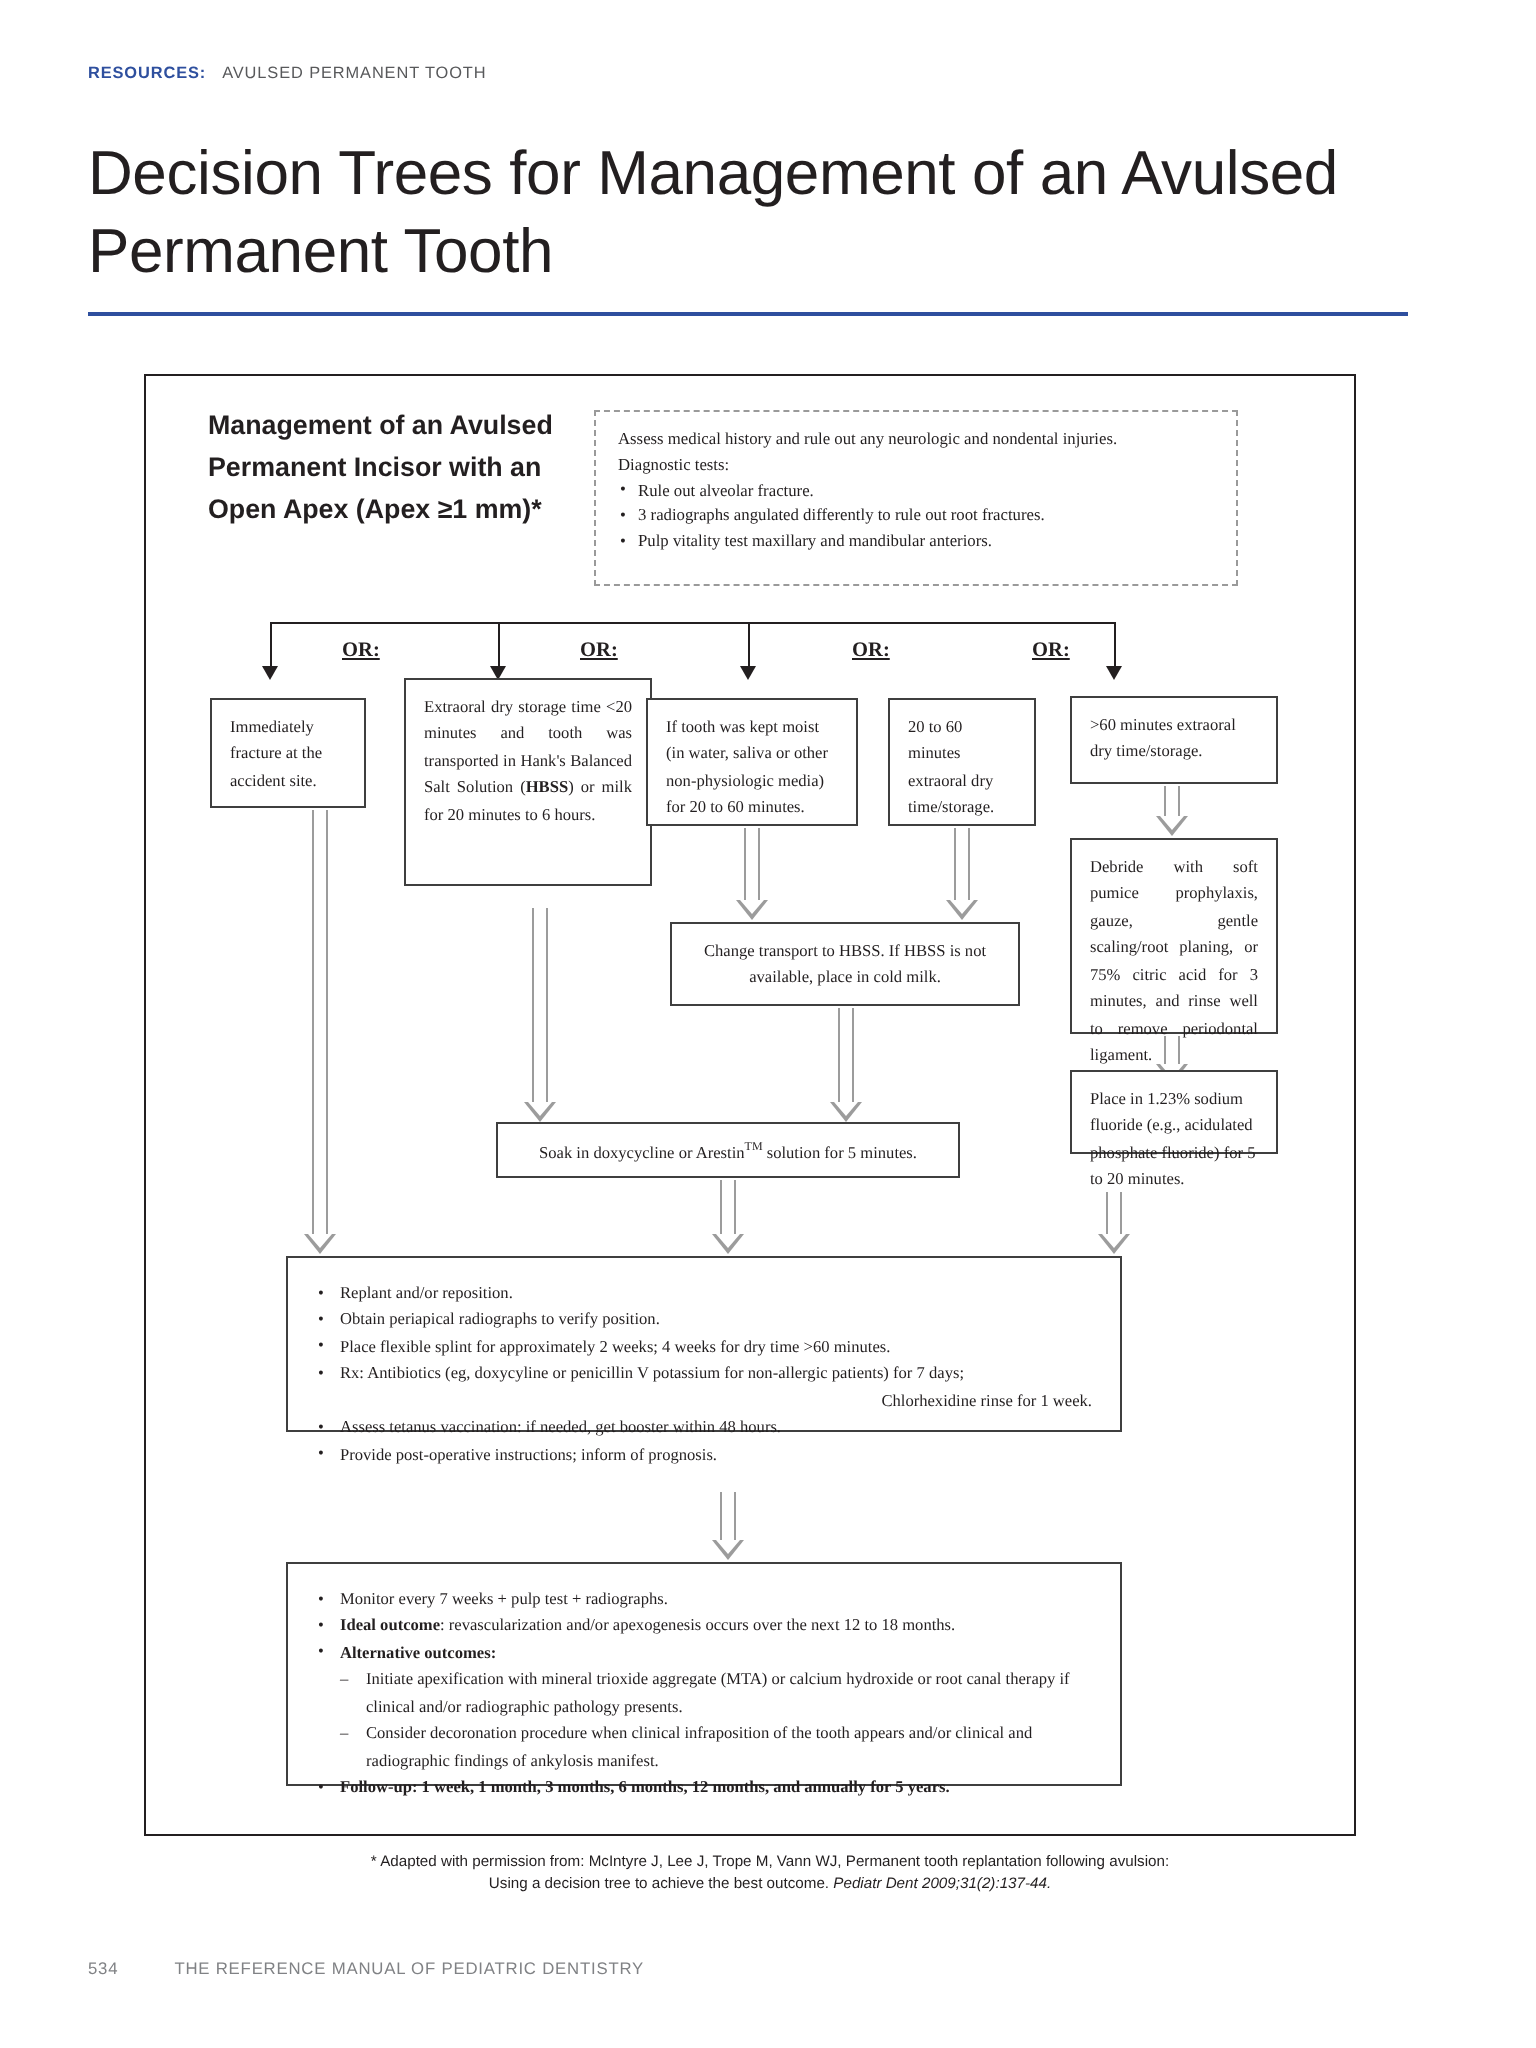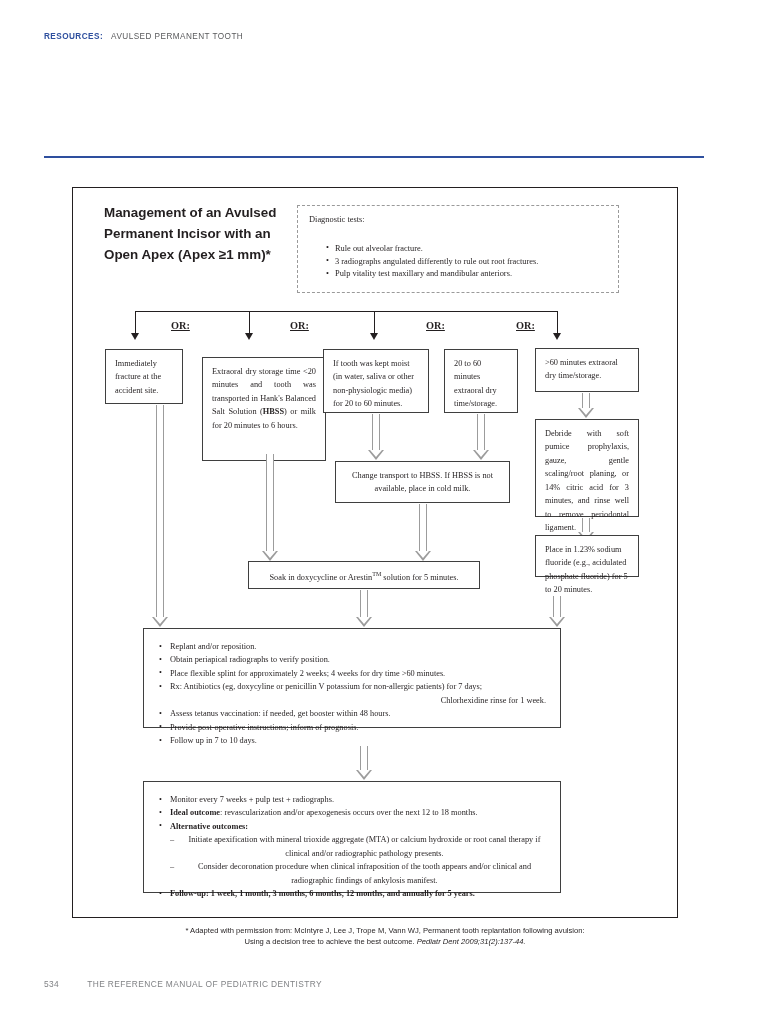--- a/index.html
+++ b/index.html
@@ -93,21 +93,21 @@
     height: 88px;
     border: 1px dashed #9a9a9a;
     box-sizing: border-box;
     padding: 8px 10px 6px 11px;
     font-family: "Liberation Serif", serif;
     font-size: 8.4px;
     line-height: 1.52;
     color: #231f20;
   }
   .assess ul {
-    margin: 16px;
+    margin: 0;
     padding: 0;
     list-style: none;
   }
   .assess li {
     position: relative;
     padding-left: 10px;
   }
   .assess li:before {
     content: "\2022";
     position: absolute;
@@ -145,21 +145,20 @@
   .blist > li:before {
     content: "\2022";
     position: absolute;
     left: 1px;
     top: -0.5px;
   }
   .sub-dash {
     list-style: none;
     margin: 0;
     padding: 0;
-    text-align: center;
   }
   .sub-dash > li {
     position: relative;
     padding-left: 13px;
     text-indent: 0;
   }
   .sub-dash > li:before {
     content: "\2013";
     position: absolute;
     left: 0px;
@@ -250,27 +249,29 @@
 </style>
 </head>
 <body>
 
 <div class="page">
 
   <div class="runhead">
     <span class="res">RESOURCES:</span><span class="sub">AVULSED PERMANENT TOOTH</span>
   </div>
 
+  <div class="title">Decision Trees for Management of an Avulsed Permanent Tooth</div>
   <div class="title-rule"></div>
 
   <div class="frame"></div>
 
   <div class="flow-title">Management of an Avulsed Permanent Incisor with an Open Apex (Apex ≥1 mm)*</div>
 
   <div class="assess">
+    <div>Assess medical history and rule out any neurologic and nondental injuries.</div>
     <div>Diagnostic tests:</div>
     <ul>
       <li>Rule out alveolar fracture.</li>
       <li>3 radiographs angulated differently to rule out root fractures.</li>
       <li>Pulp vitality test maxillary and mandibular anteriors.</li>
     </ul>
   </div>
 
   <div class="ln" style="left:135px; top:311px; width:423px; height:1px;"></div>
   <div class="ln" style="left:135px; top:311px; width:1px; height:24px;"></div>
@@ -282,21 +283,21 @@
   <div class="tri-down" style="left:369.5px; top:333px;"></div>
   <div class="tri-down" style="left:552.5px; top:333px;"></div>
 
   <div class="orlab" style="left:171px; top:320px;">OR:</div>
   <div class="orlab" style="left:290px; top:320px;">OR:</div>
   <div class="orlab" style="left:426px; top:320px;">OR:</div>
   <div class="orlab" style="left:516px; top:320px;">OR:</div>
 
   <div class="box" style="left:105px; top:349px; width:78px; height:55px;">Immediately fracture at the accident site.</div>
 
-  <div class="box just" style="left:202px; top:357px; width:124px; height:104px;">
+  <div class="box just" style="left:202px; top:339px; width:124px; height:104px;">
     <span>Extraoral dry storage time &lt;20 minutes and tooth was transported in Hank's Balanced Salt Solution (</span><b>HBSS</b><span>) or milk for 20 minutes to 6 hours.</span>
   </div>
 
   <div class="box" style="left:323px; top:349px; width:106px; height:64px;">If tooth was kept moist (in water, saliva or other non-physiologic media) for 20 to 60 minutes.</div>
 
   <div class="box" style="left:444px; top:349px; width:74px; height:64px;">20 to 60 minutes extraoral dry time/storage.</div>
 
   <div class="box" style="left:535px; top:348px; width:104px; height:44px;">&gt;60 minutes extraoral dry time/storage.</div>
 
   <div class="harrow" style="left:368px; top:414px; width:16px; height:46px;">
@@ -308,21 +309,21 @@
       <div class="head"></div>
   </div>
 
   <div class="box center" style="left:335px; top:461px; width:175px; height:42px;">Change transport to HBSS. If HBSS is not available, place in cold milk.</div>
 
   <div class="harrow" style="left:578px; top:393px; width:16px; height:25px;">
     <div class="shaft"></div>
       <div class="head"></div>
   </div>
 
-  <div class="box just" style="left:535px; top:419px; width:104px; height:98px;">Debride with soft pumice prophylaxis, gauze, gentle scaling/root planing, or 14% citric acid for 3 minutes, and rinse well to remove periodontal ligament.</div>
+  <div class="box just" style="left:535px; top:419px; width:104px; height:98px;">Debride with soft pumice prophylaxis, gauze, gentle scaling/root planing, or 75% citric acid for 3 minutes, and rinse well to remove periodontal ligament.</div>
 
   <div class="harrow" style="left:578px; top:518px; width:16px; height:24px;">
     <div class="shaft"></div>
       <div class="head"></div>
   </div>
 
   <div class="box" style="left:535px; top:535px; width:104px; height:42px;">Place in 1.23% sodium fluoride (e.g., acidulated phosphate fluoride) for 5 to 20 minutes.</div>
 
   <div class="harrow" style="left:262px; top:454px; width:16px; height:107px;">
     <div class="shaft"></div>
@@ -343,32 +344,31 @@
   </div>
   <div class="harrow" style="left:356px; top:590px; width:16px; height:37px;">
     <div class="shaft"></div>
       <div class="head"></div>
   </div>
   <div class="harrow" style="left:549px; top:596px; width:16px; height:31px;">
     <div class="shaft"></div>
       <div class="head"></div>
   </div>
 
-  <div class="box" style="left:143px; top:628px; width:418px; height:100px; padding:11px 14px;">
+  <div class="box" style="left:143px; top:628px; width:418px; height:88px; padding:11px 14px;">
     <ul class="blist">
       <li>Replant and/or reposition.</li>
       <li>Obtain periapical radiographs to verify position.</li>
       <li>Place flexible splint for approximately 2 weeks; 4 weeks for dry time &gt;60 minutes.</li>
       <li>
         <span>Rx:  Antibiotics (eg, doxycyline or penicillin V potassium for non-allergic patients) for 7 days;</span>
         <span class="indent-cont">Chlorhexidine rinse for 1 week.</span>
       </li>
       <li>Assess tetanus vaccination: if needed, get booster within 48 hours.</li>
       <li>Provide post-operative instructions; inform of prognosis.</li>
-      <li>Follow up in 7 to 10 days.</li>
     </ul>
   </div>
 
   <div class="harrow" style="left:356px; top:746px; width:16px; height:34px;">
     <div class="shaft"></div>
       <div class="head"></div>
   </div>
 
   <div class="box" style="left:143px; top:781px; width:418px; height:112px; padding:11px 14px;">
     <ul class="blist">

